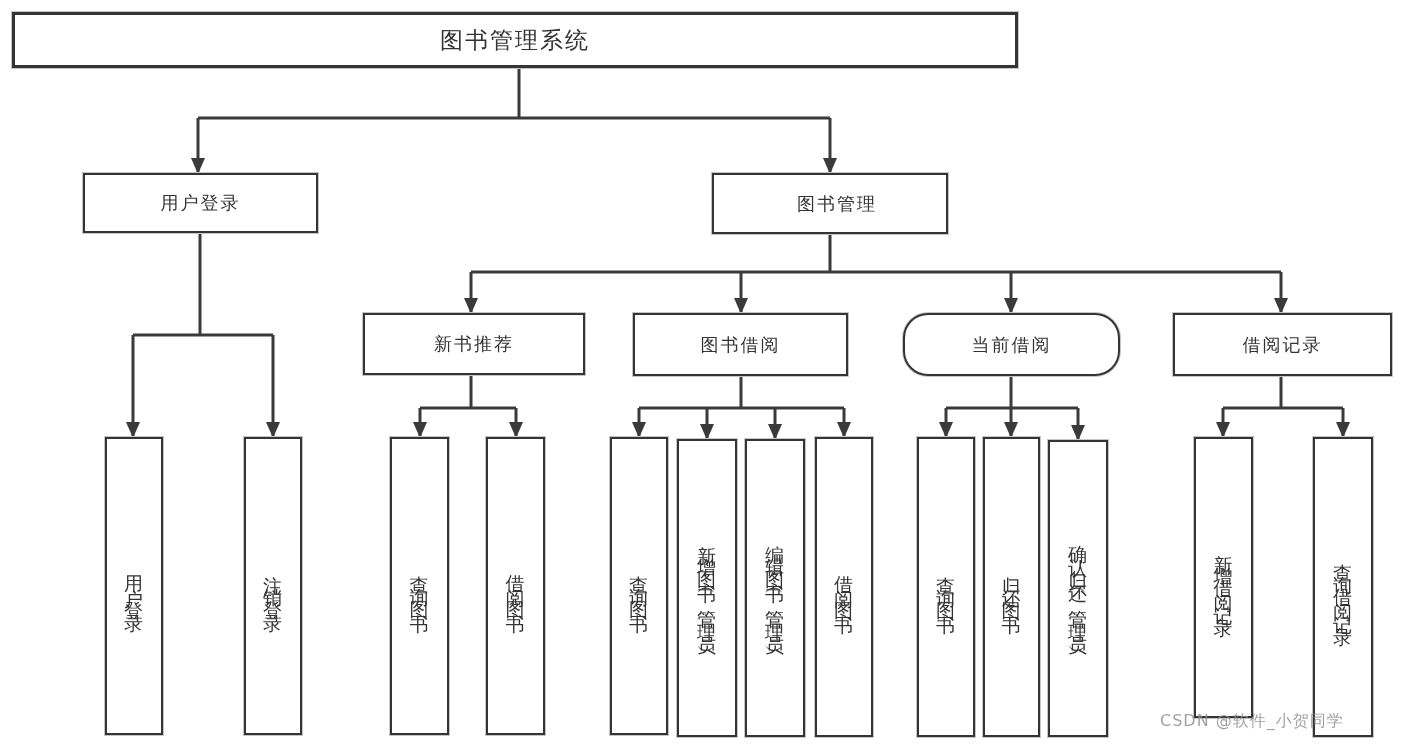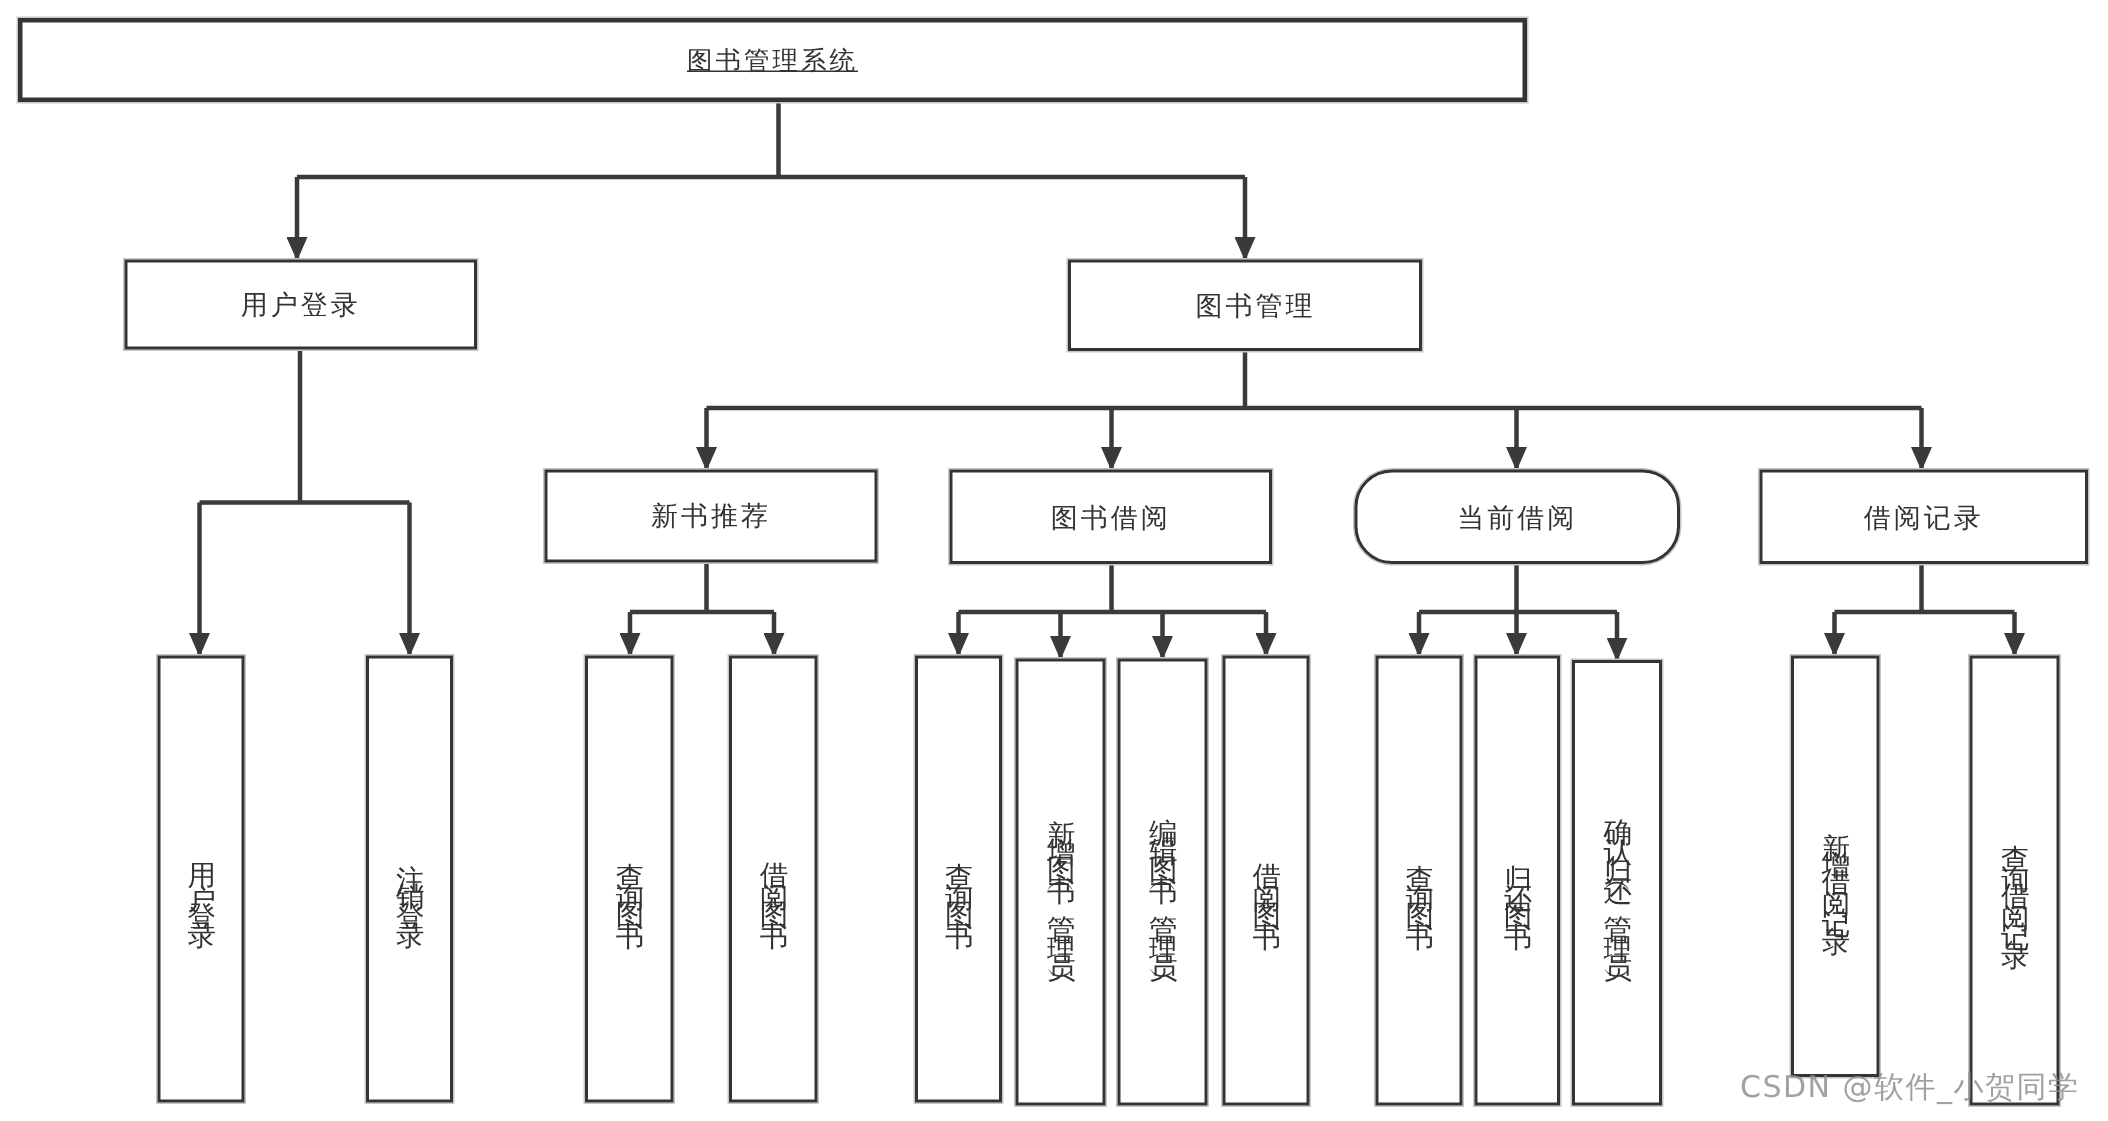--- a/index.html
+++ b/index.html
@@ -8,30 +8,30 @@
     font-family:"DejaVu Sans","Liberation Sans",sans-serif;overflow:hidden;
   }
   .connectors{position:absolute;left:0;top:0;}
   .node{
     position:absolute;background:#ffffff;border:2px solid #343434;
     box-shadow:0 0 0 1px #c6c6c6;box-sizing:border-box;
     display:flex;align-items:center;justify-content:center;
     color:#333333;
   }
   .hbox{font-size:18px;letter-spacing:2px;}
-  .root-box{font-size:17px;border-width:3px;text-decoration:underline;}
+  .root-box{font-size:23px;border-width:3px;}
   .vbox{padding:4px 0;}
   .vtext{
     writing-mode:vertical-rl;text-orientation:mixed;
     font-size:19px;line-height:1;letter-spacing:13px;
     display:block;
   }
   .watermark{
     position:absolute;left:1160px;top:711px;
-    font-size:20px;letter-spacing:1px;color:rgba(145,145,145,0.85);
+    font-size:16px;letter-spacing:1px;color:rgba(145,145,145,0.85);
     white-space:nowrap;pointer-events:none;
   }
 </style>
 </head>
 <body>
 
 <div class="stage">
 
   <svg class="connectors" width="1405" height="747" viewBox="0 0 1405 747">
     <defs>

